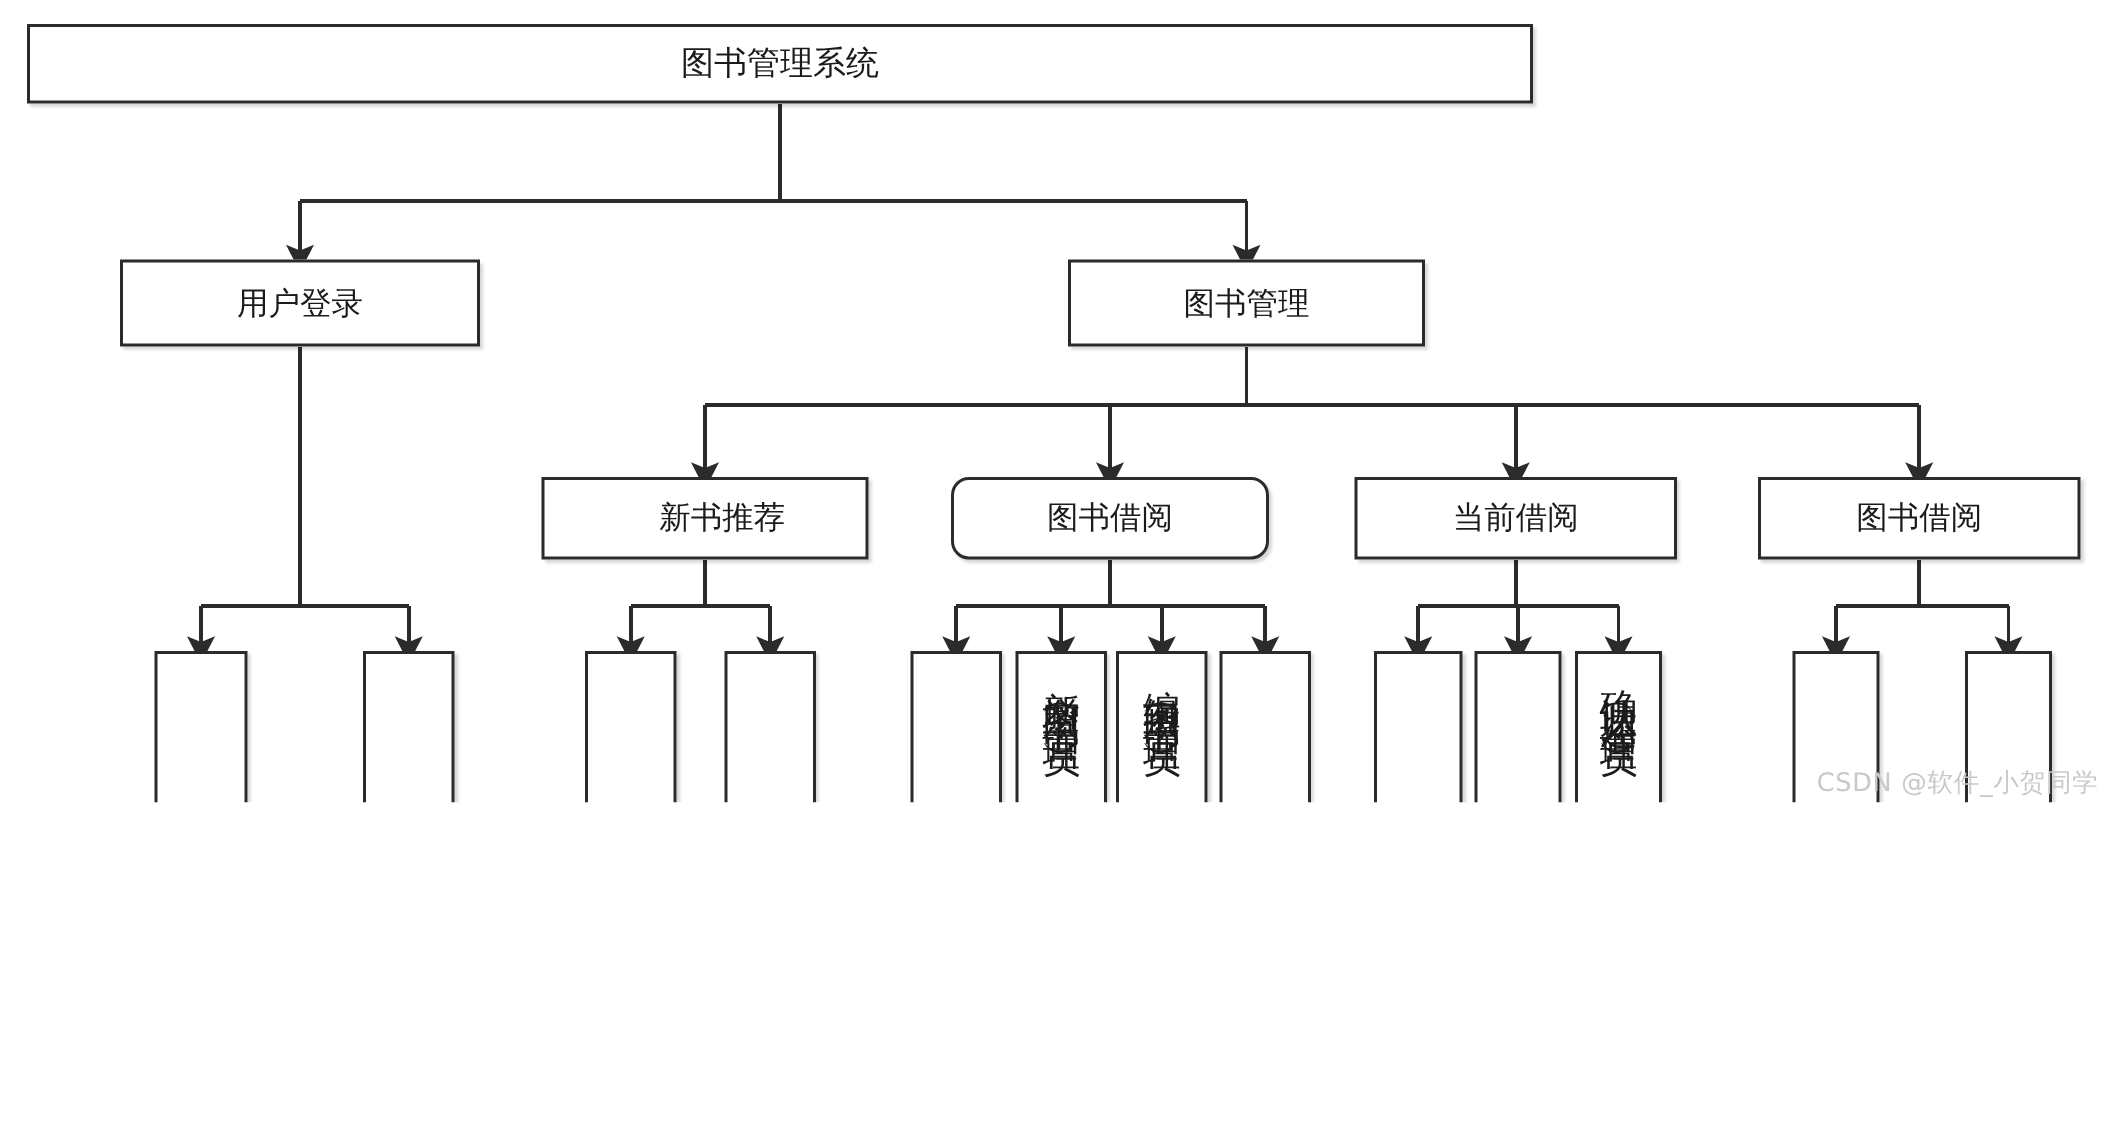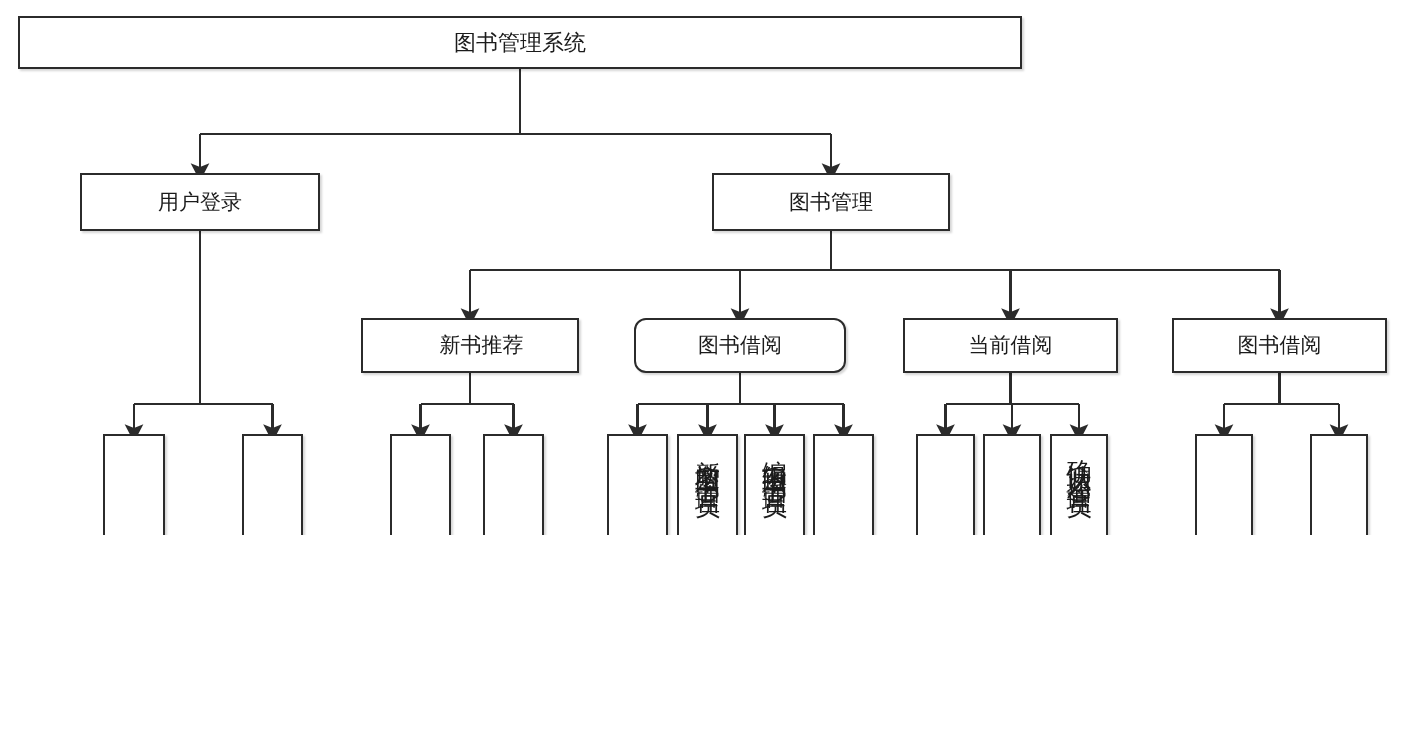--- a/index.html
+++ b/index.html
@@ -176,13 +176,14 @@
       <div class="node vert tall" style="left: 1050px; top: 434px; width: 58px; height: 299px;">
         <span class="label">确认归还（管理员）</span>
       </div>
       <div class="node vert" style="left: 1195px; top: 434px; width: 58px; height: 299px;">
         <span class="label">新增借阅记录</span>
       </div>
       <div class="node vert" style="left: 1310px; top: 434px; width: 58px; height: 299px;">
         <span class="label">查询借阅记录</span>
       </div>
     </div>
+  <div class="watermark">CSDN @软件_小贺同学</div>
 </div>
 
 </body></html>

